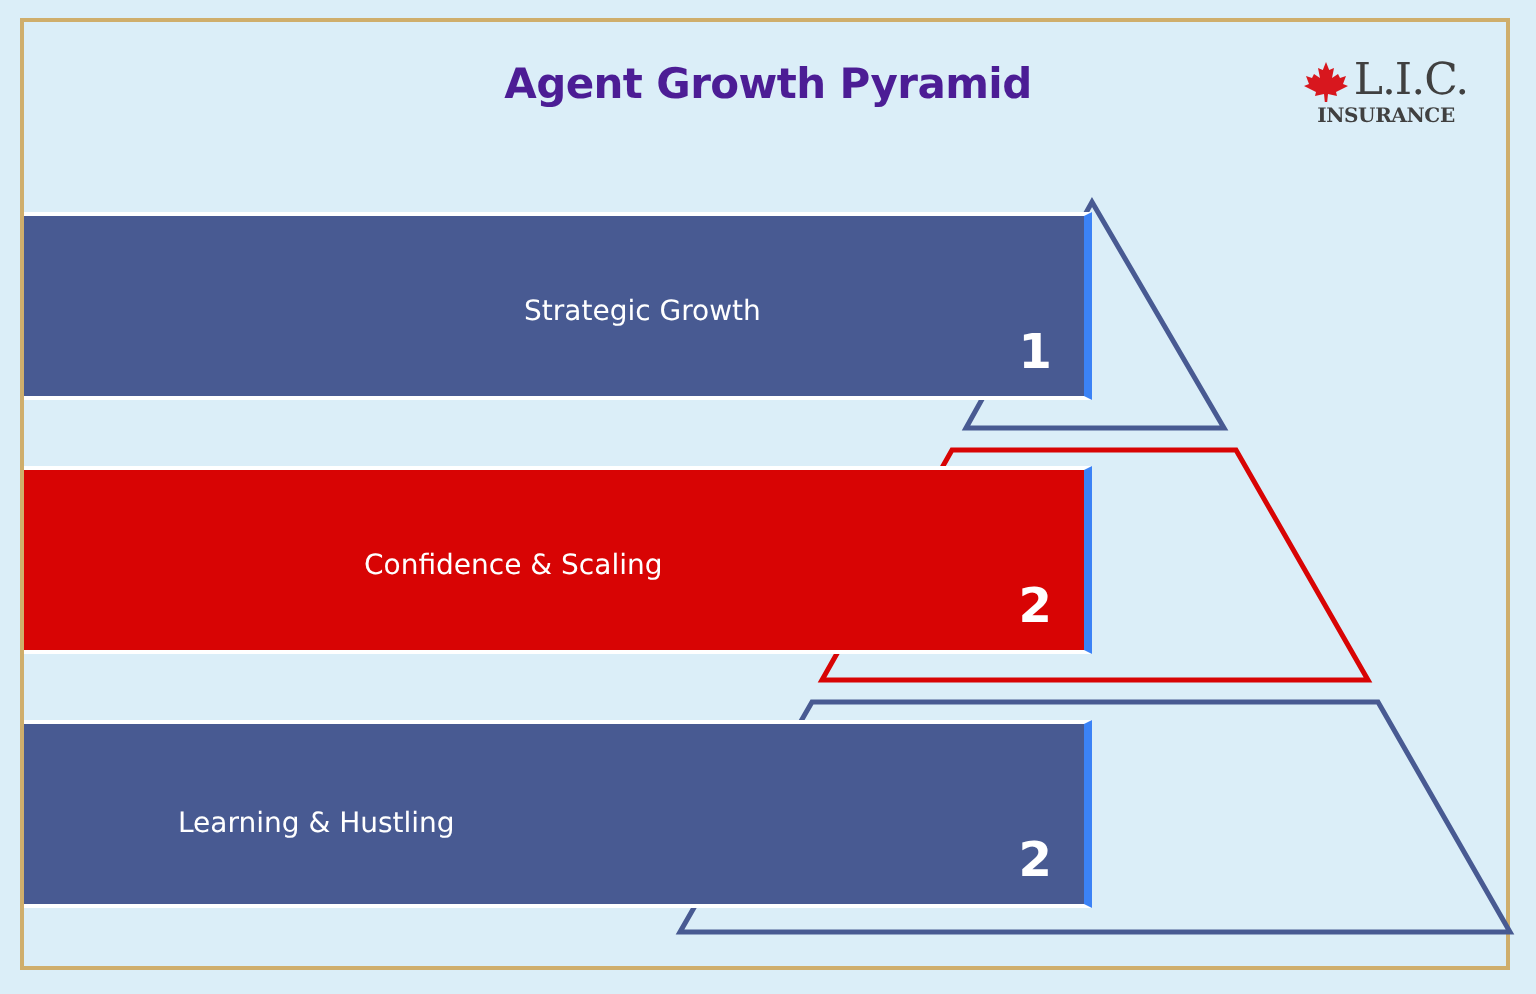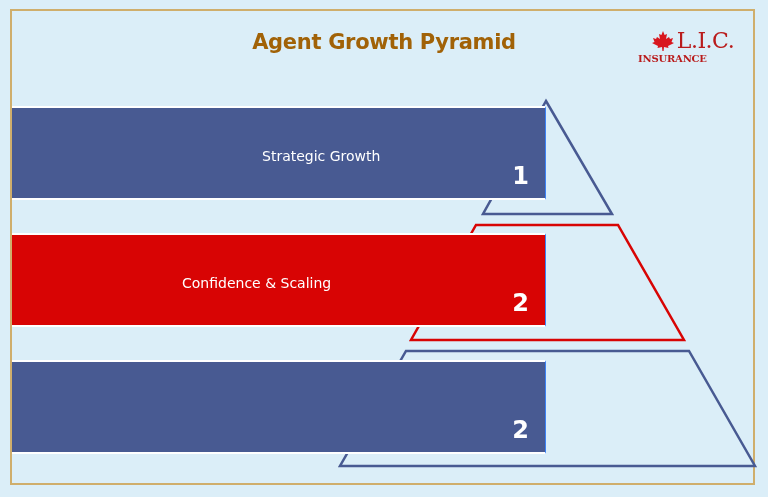--- a/index.html
+++ b/index.html
@@ -8,33 +8,33 @@
       background: #dbeef8;
       position: relative;
       font-family: "DejaVu Sans", sans-serif;
     }
     .frame {
       position: absolute; left: 10px; top: 9px; width: 745px; height: 476px;
       border: 2px solid #cfae6c; box-sizing: border-box;
     }
     .title {
       position: absolute; left: 0; top: 30px; width: 768px; text-align: center;
-      color: #a16207; font-weight: bold; font-size: 21px; letter-spacing: -0.3px;
+      color: #4c1d95; font-weight: bold; font-size: 21px; letter-spacing: -0.3px;
     }
     .logo {
-      position: absolute; left: 638px; top: 30px; width: 110px; color: #b91c1c;
-      font-family: "DejaVu Serif", serif; 
+      position: absolute; left: 638px; top: 30px; width: 110px; color: #404040;
+      font-family: "DejaVu Serif", serif; text-align: center;
     }
     .logo .top { display: flex; align-items: center; justify-content: center; gap: 3px; }
     .logo .lic { font-size: 22px; line-height: 22px; letter-spacing: -0.5px; }
     .logo .ins { font-size: 10px; font-weight: bold; line-height: 13px; letter-spacing: -0.2px; }
     svg.shapes { position: absolute; left: 0; top: 0; }
     .bar {
       position: absolute; left: 12px; width: 534px; height: 94px; color: #fff;
-      border-top: 2px solid #fff; border-right: 1px solid #3b82f6; border-bottom: 2px solid #fff;
+      border-top: 2px solid #fff; border-right: 4px solid #3b82f6; border-bottom: 2px solid #fff;
       box-sizing: border-box;
     }
     .bar .label { position: absolute; font-size: 14px; white-space: nowrap; }
     .bar .num { position: absolute; right: 16px; bottom: 8px; font-size: 24px; font-weight: bold; }
     .b1 { top: 106px; background: #485a92; }
     .b2 { top: 233px; background: #d80404; padding-left: 48px; }
     .b3 { top: 360px; background: #485a92; }
   </style>
 </head>
 <body>
@@ -63,14 +63,15 @@
   <span class="label" style="left:250px; top:40px;">Strategic Growth</span>
   <span class="num">1</span>
 </div>
 
 <div class="bar b2">
   <span class="label" style="left:170px; top:40px;">Confidence &amp; Scaling</span>
   <span class="num">2</span>
 </div>
 
 <div class="bar b3">
+  <span class="label" style="left:77px; top:42px;">Learning &amp; Hustling</span>
   <span class="num">2</span>
 </div>
 
 </body></html>

